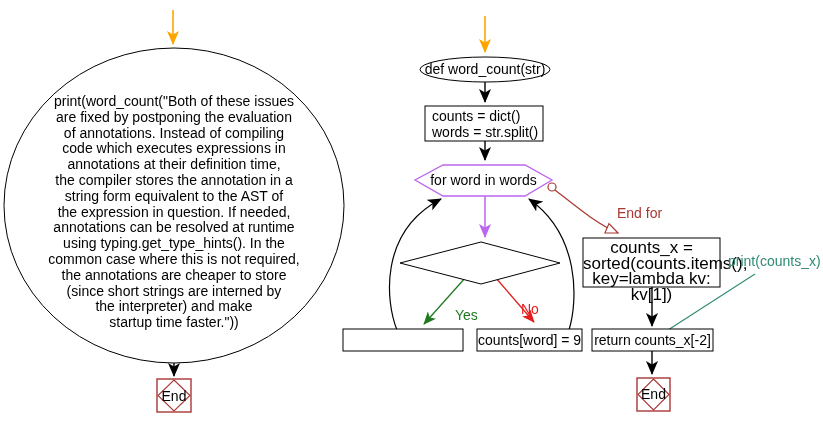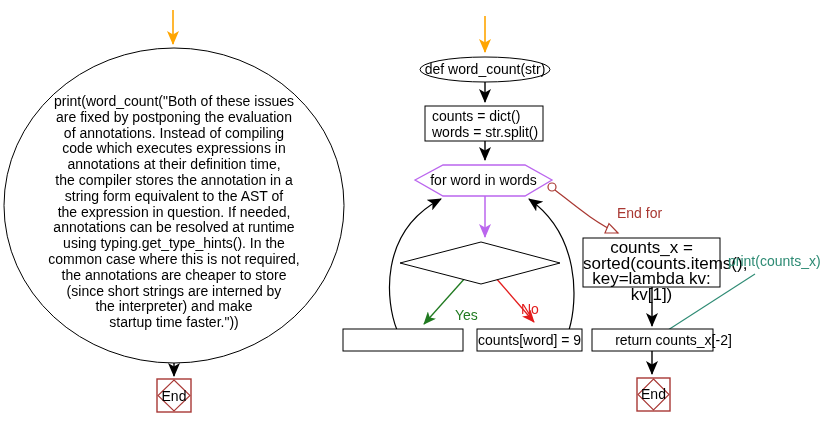--- a/index.html
+++ b/index.html
@@ -104,16 +104,16 @@
 words = str.split()</div>
   <div class="lbl ctr" style="left:415px;top:173px;width:137px;">for word in words</div>
   <div class="lbl lbl-yes" style="left:455px;top:302px;margin-top:6px;">Yes</div>
   <div class="lbl lbl-no" style="left:521px;top:302px;">No</div>
   <div class="lbl ctr" style="left:477px;top:333px;width:105px;">counts[word] = 9</div>
   <div class="lbl lbl-endfor" style="left:617px;top:206px;">End for</div>
   <div class="lbl ctr" style="left:583px;top:240px;width:137px;font-size:17px;line-height:15.6px;">counts_x =
 sorted(counts.items(),
 key=lambda kv: kv[1])</div>
   <div class="lbl lbl-print" style="left:728px;top:254px;">print(counts_x)</div>
-  <div class="lbl ctr" style="left:592px;top:333px;width:121px;padding-left:21px;">return counts_x[-2]</div>
+  <div class="lbl ctr" style="left:592px;top:333px;width:121px;">return counts_x[-2]</div>
   <div class="lbl ctr" style="left:637px;top:387px;width:33px;">End</div>
 
 </div>
 
 </body></html>

